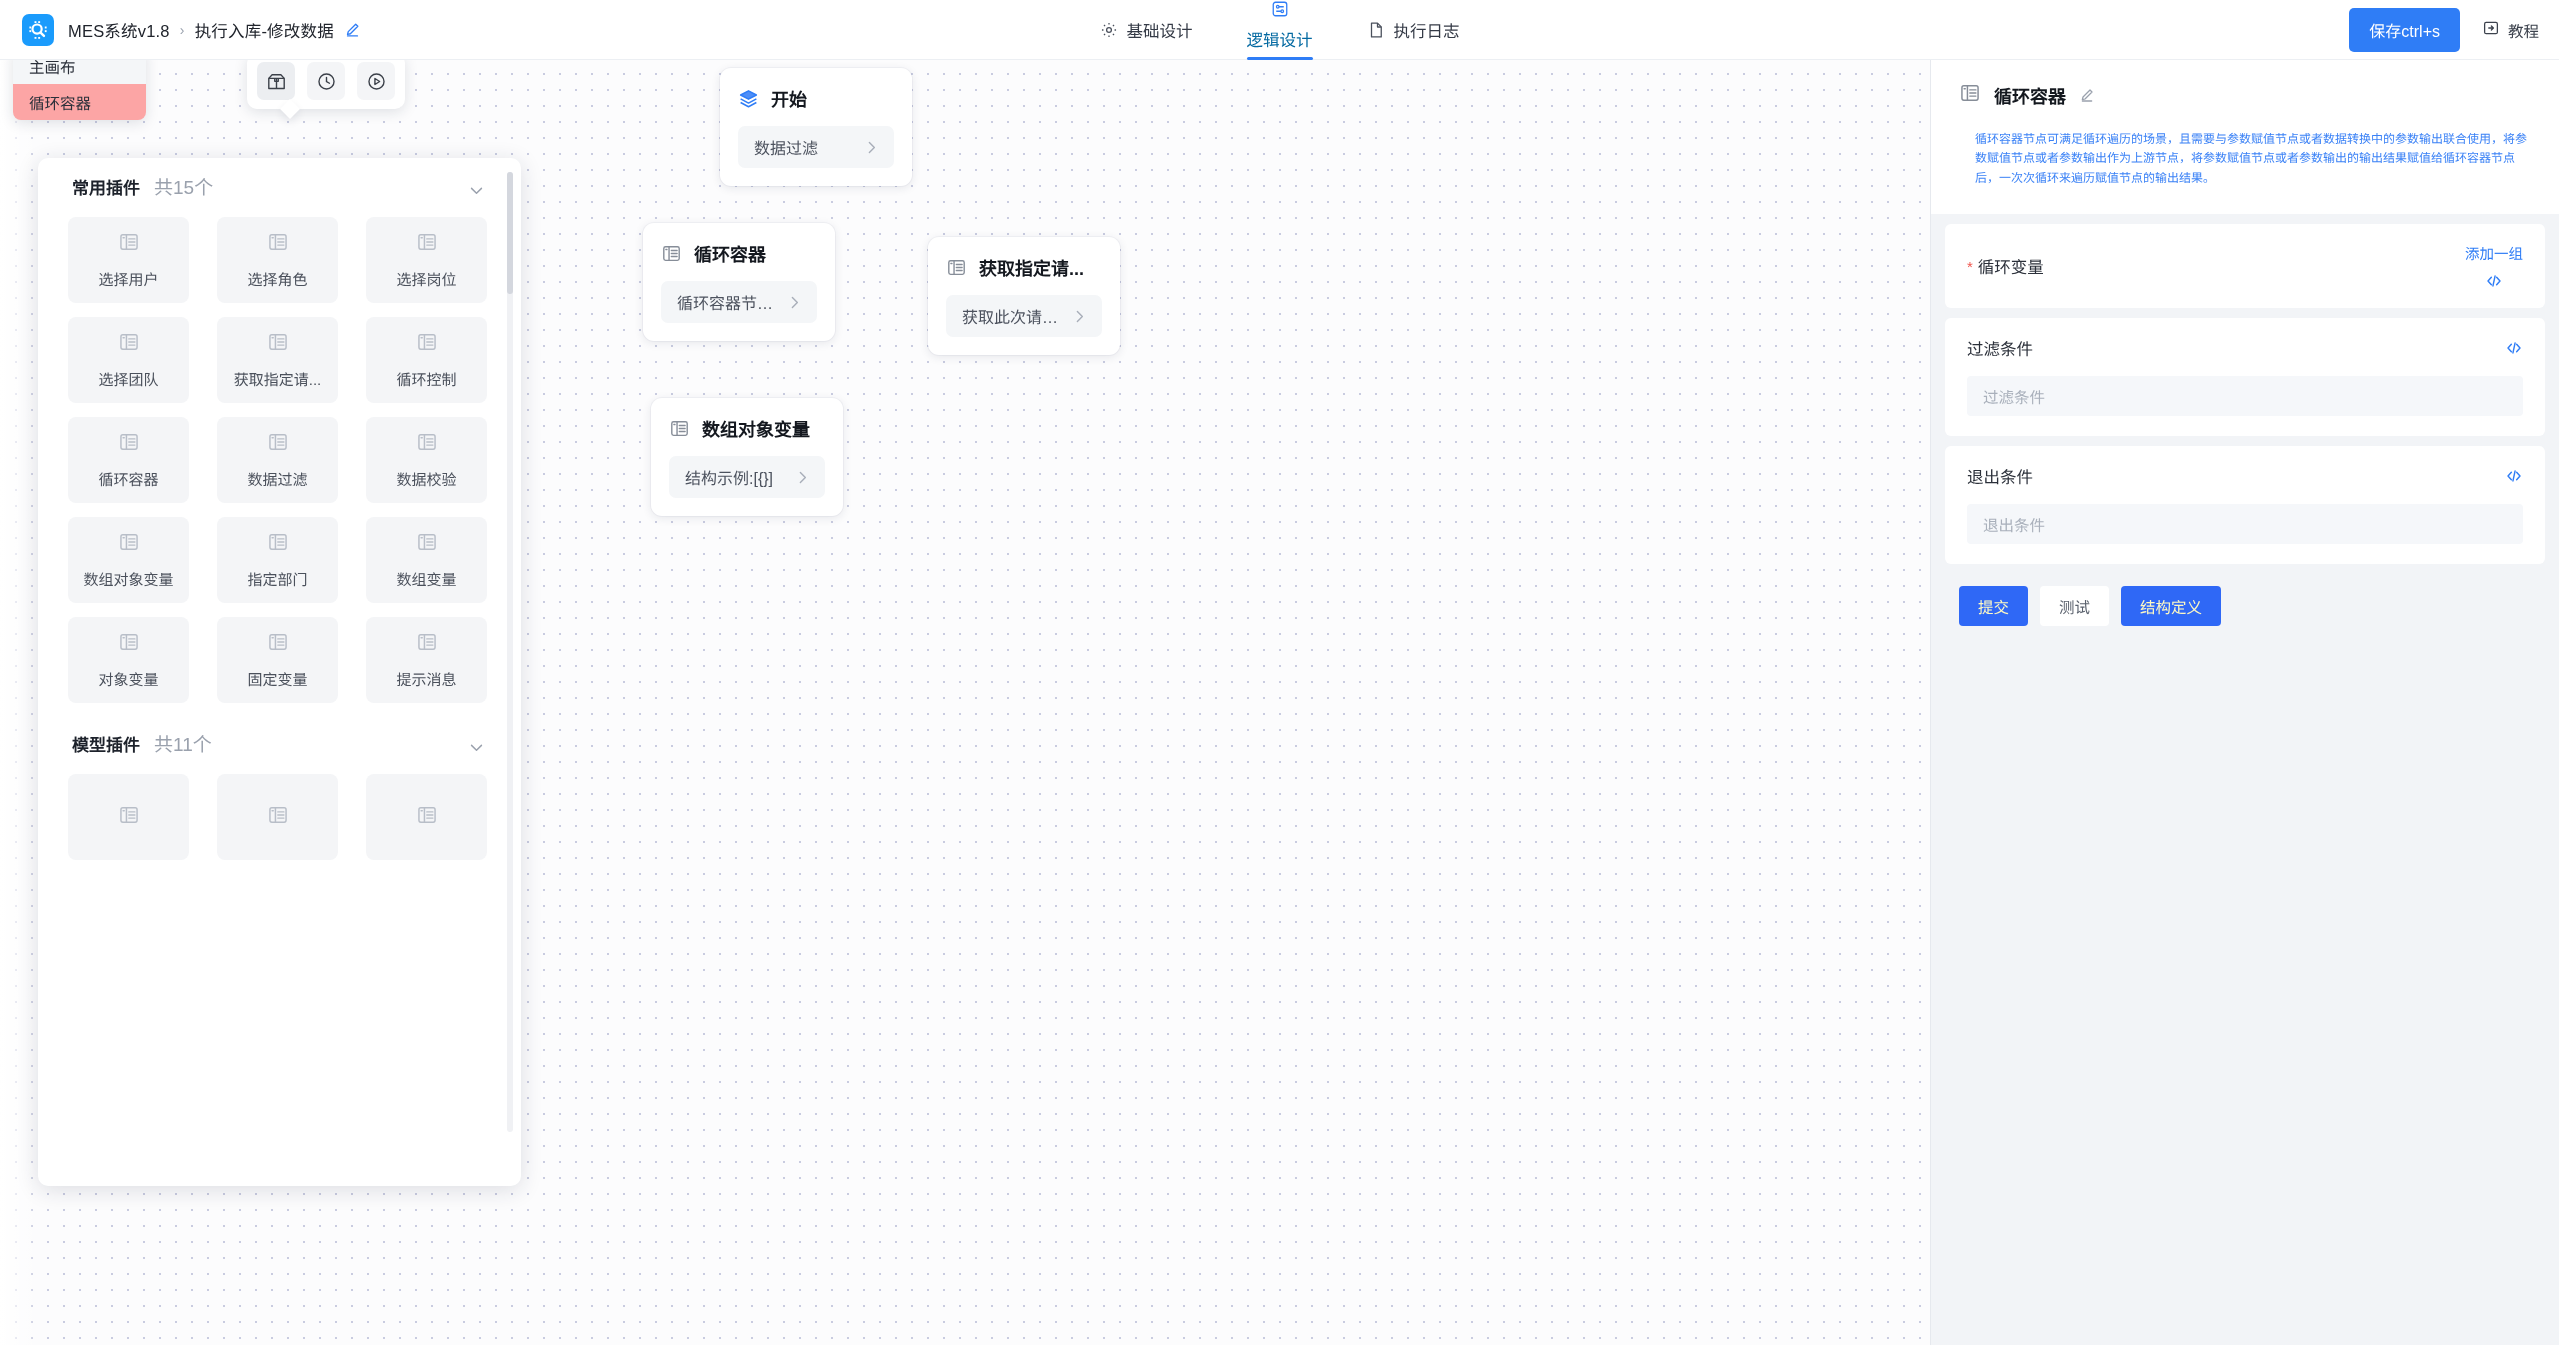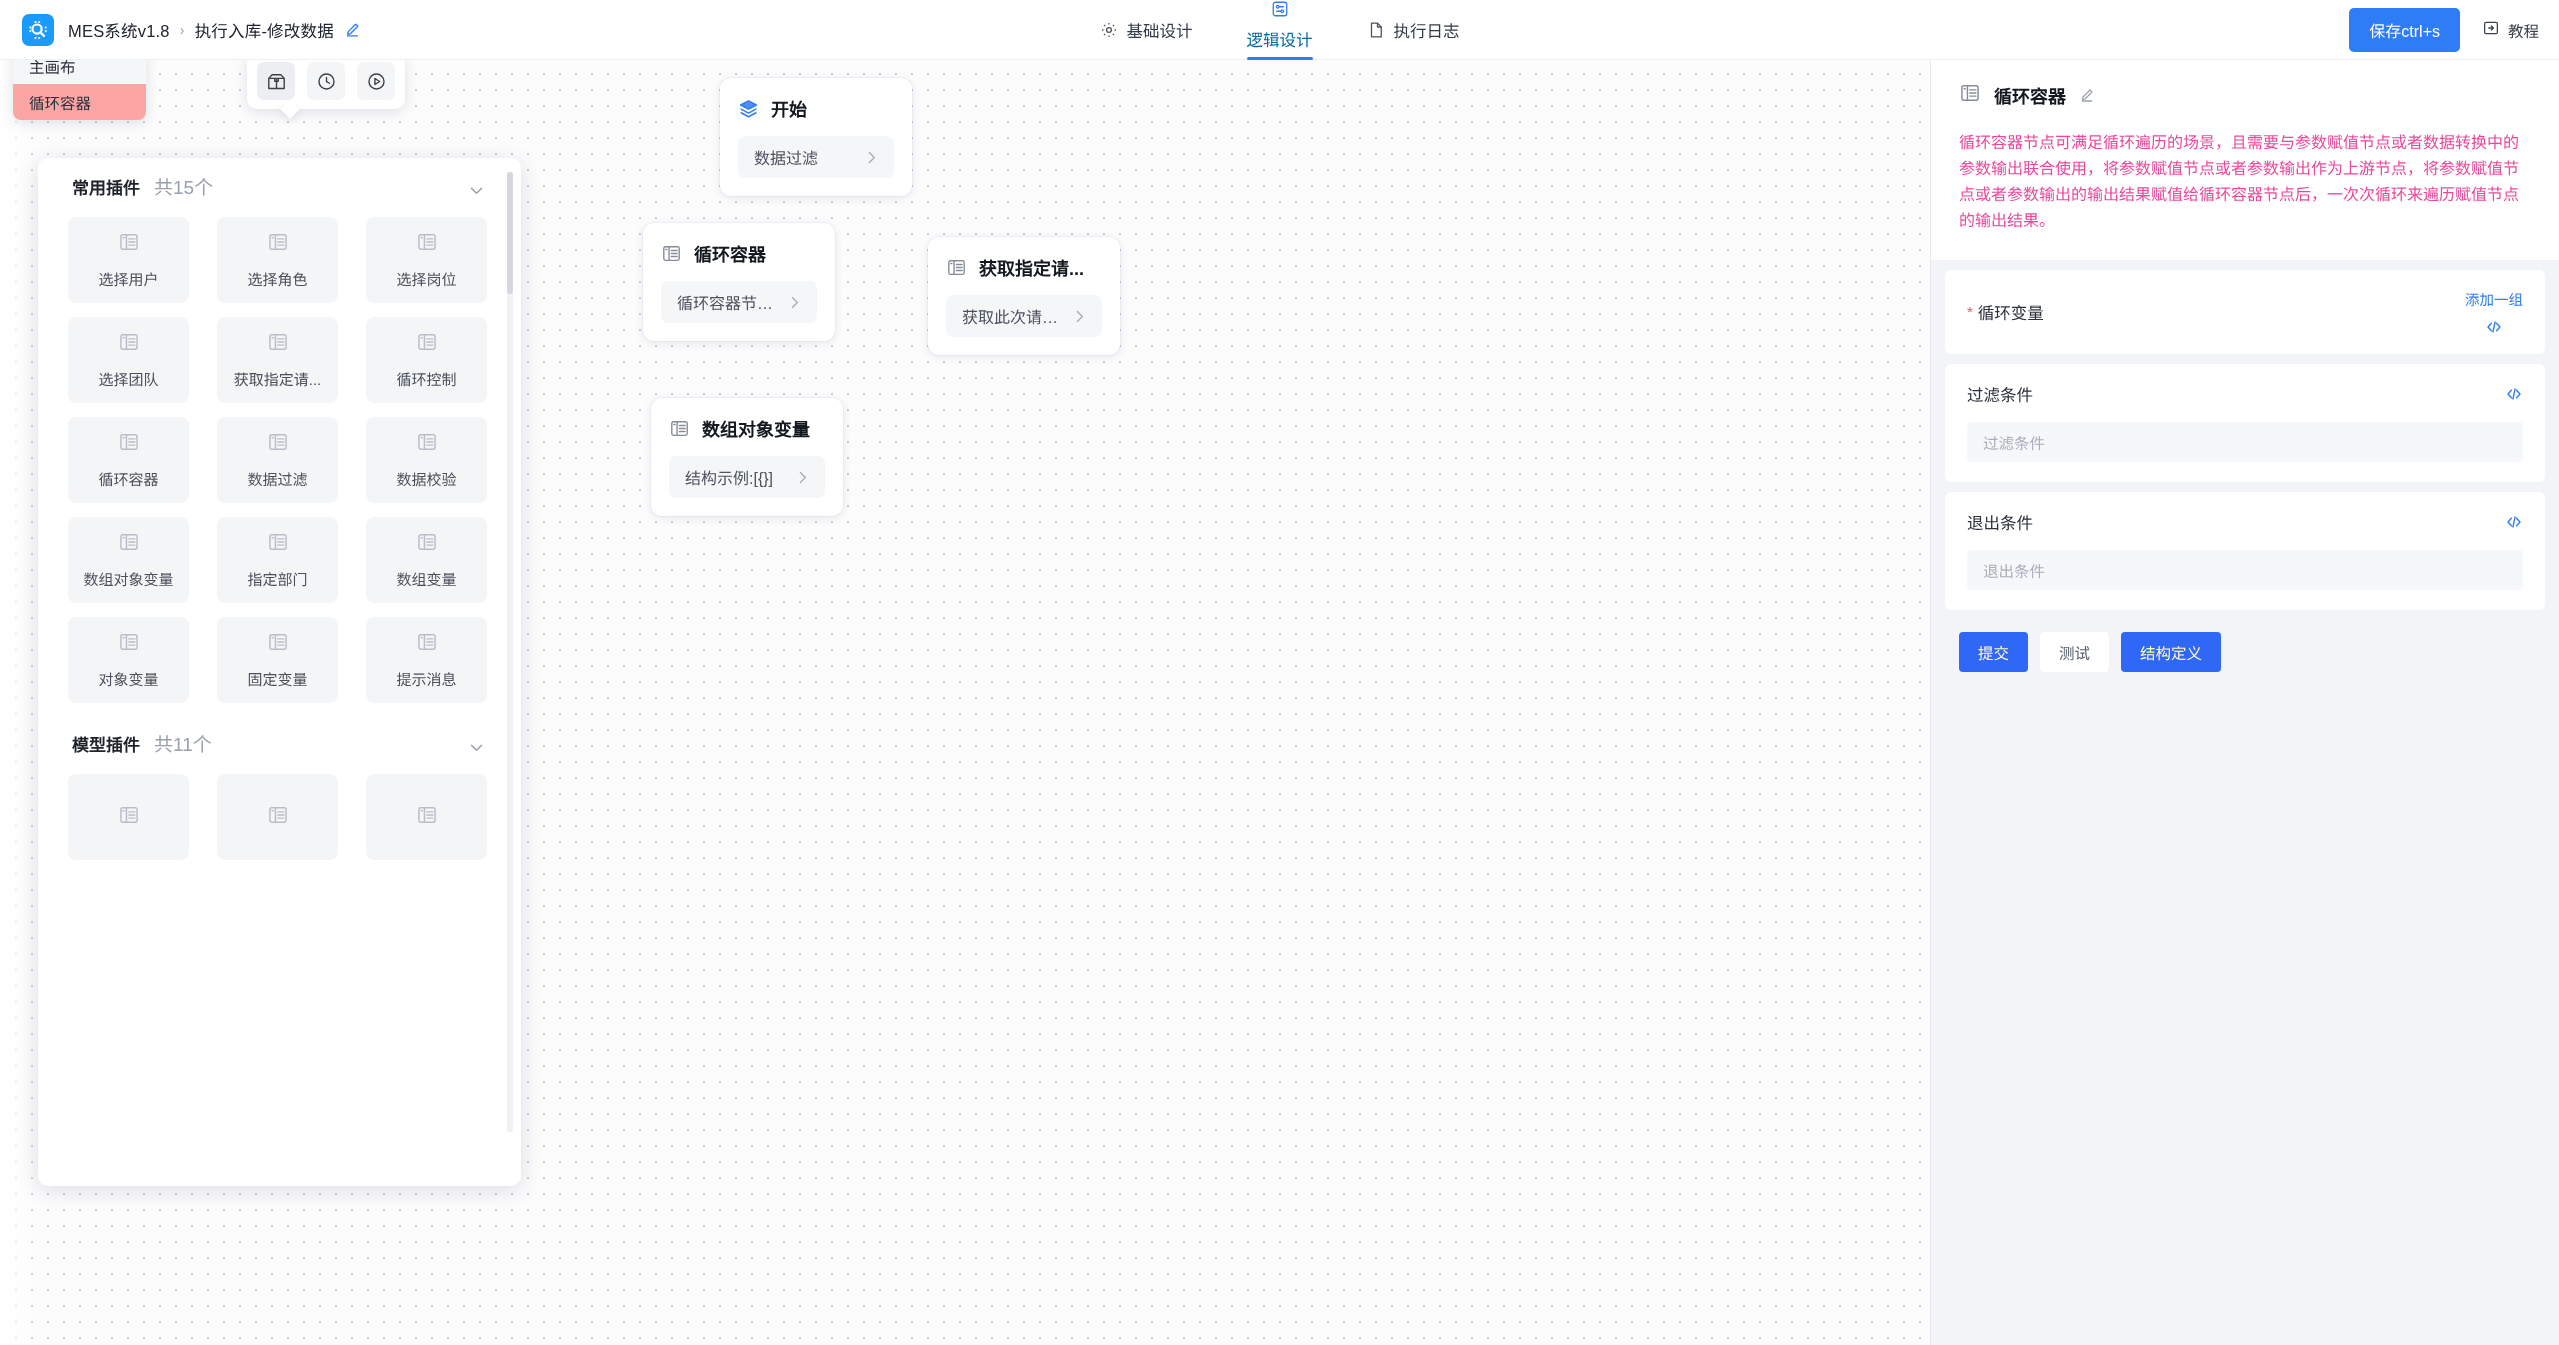--- a/index.html
+++ b/index.html
@@ -98,21 +98,21 @@
     height: 42px; display: flex; align-items: center;
     padding: 0 14px 0 16px; gap: 8px;
     font-size: 16px; color: #4c525e;
     cursor: pointer;
   }
   .node-body .txt {
     flex: 1; white-space: nowrap; overflow: hidden; text-overflow: ellipsis;
   }
   .node-body .chev { color: #a8aeb9; flex: none; display:flex; }
 
-  #node-start    { left: 720px; top: 18px;  width: 192px; }
+  #node-start    { left: 720px; top: 8px;  width: 192px; }
   #node-loop     { left: 643px; top: 163px; width: 192px; }
   #node-header   { left: 928px; top: 177px; width: 192px; }
   #node-arrvar   { left: 651px; top: 338px; width: 192px; }
 
   .edges { position: absolute; inset: 0; pointer-events: none; }
 
   
   .canvas-tabs {
     position: absolute; top: 48px; left: 13px;
     width: 133px;
@@ -214,21 +214,21 @@
     border-left: 1px solid #e6e9ee;
     overflow: hidden;
   }
   .rp-header {
     background: #ffffff; padding: 22px 28px 26px 28px;
   }
   .rp-title-row { display: flex; align-items: center; gap: 13px; }
   .rp-title { font-size: 18px; font-weight: bold; color: #14181f; }
   .rp-pen { color: #9aa1ad; display: flex; cursor: pointer; }
   .rp-desc {
-    margin-top: 22px; font-size: 16px; line-height: 1.62; color: #ec4899;
+    margin-top: 22px; font-size: 12px; line-height: 1.62; color: #3b82f6; margin-left: 16px;
   }
 
   .card {
     background: #ffffff; border-radius: 6px;
     margin: 10px 14px 0 14px; padding: 18px 22px 20px 22px;
   }
   .card-head {
     display: flex; align-items: center; justify-content: space-between;
     font-size: 16.5px; color: #2b303a;
   }

